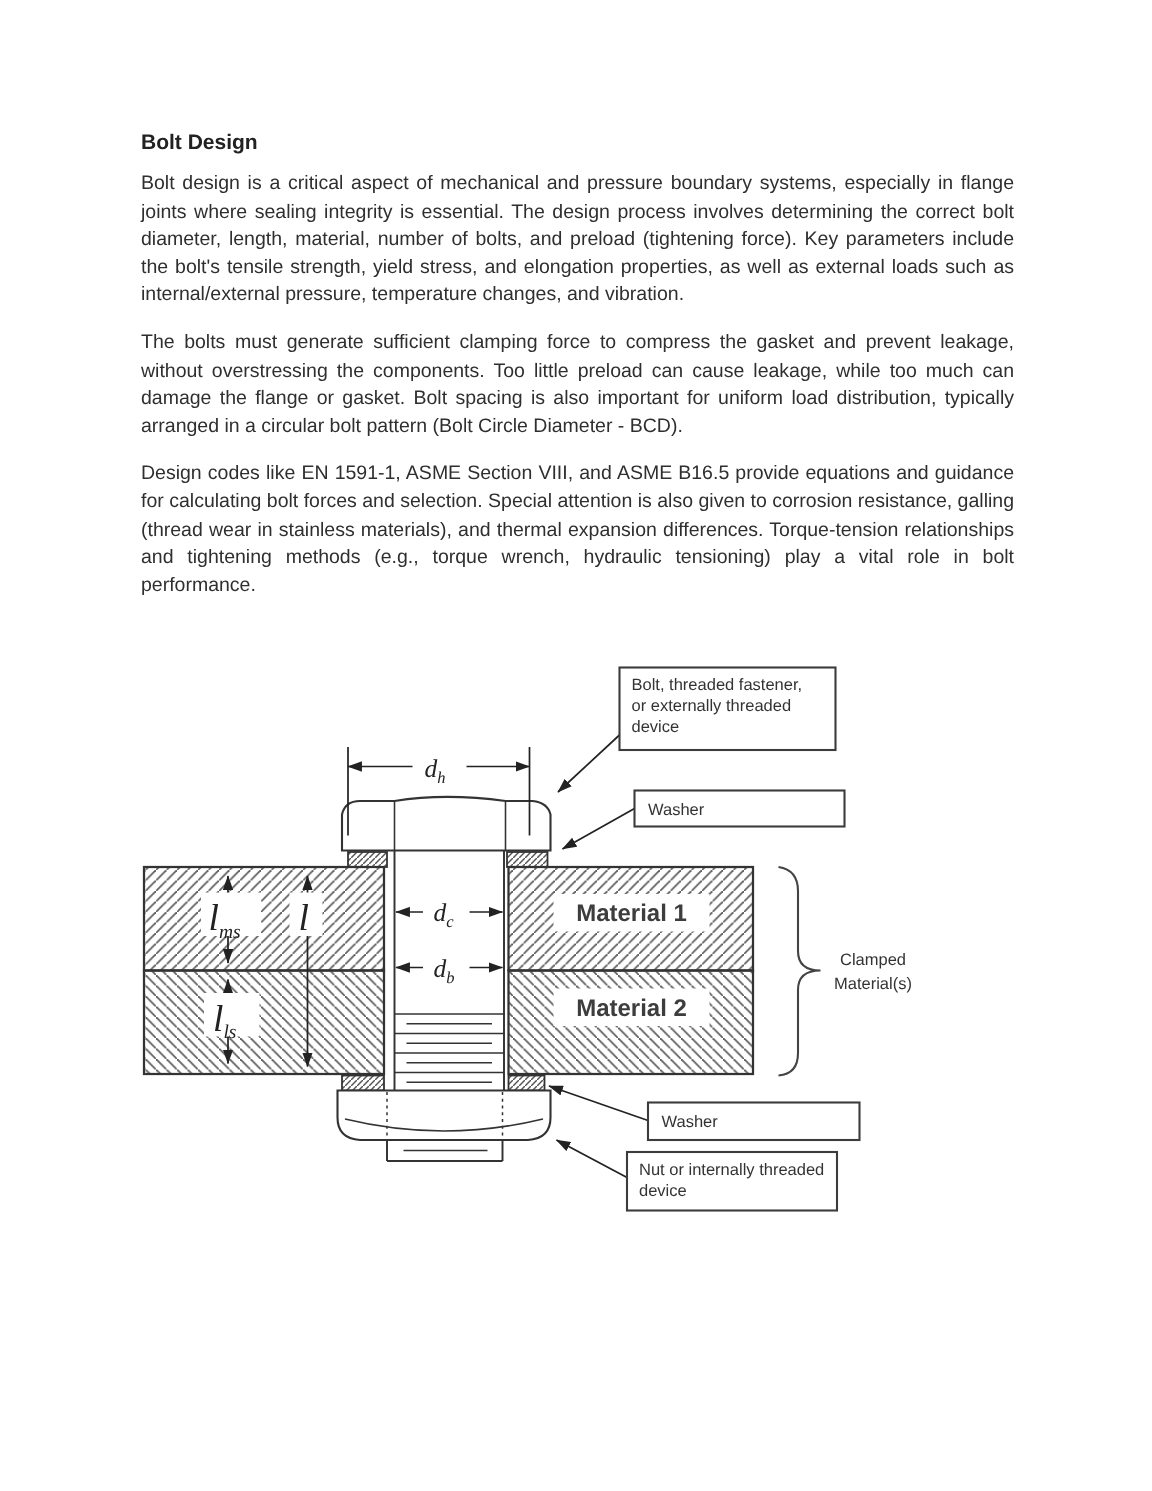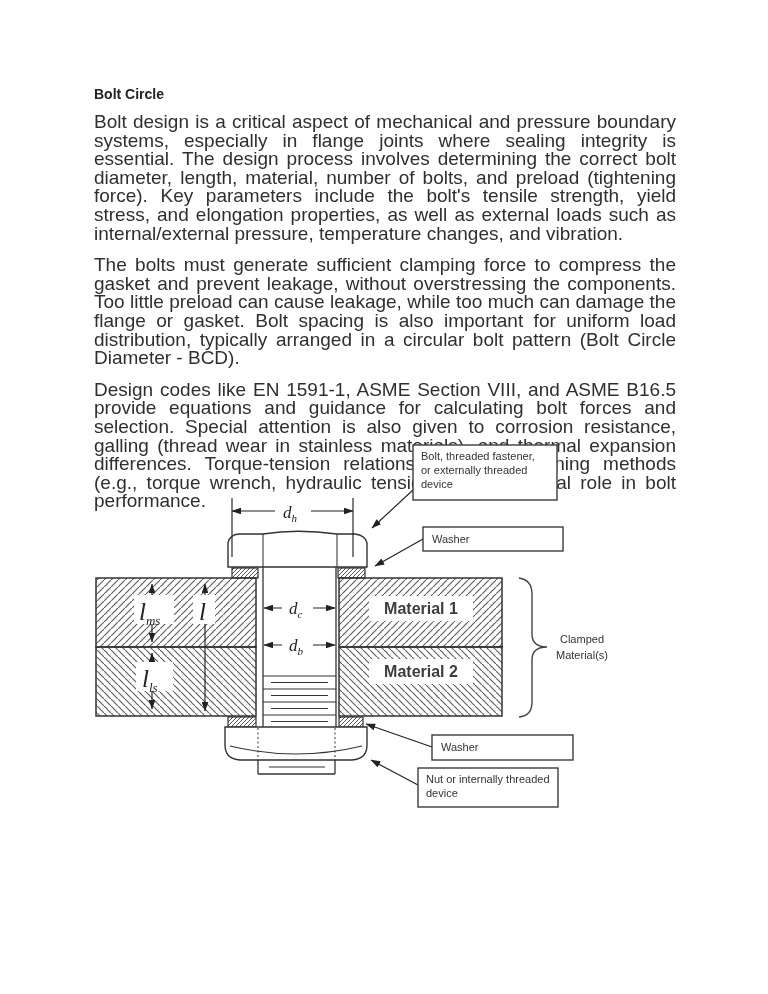--- a/index.html
+++ b/index.html
@@ -1,20 +1,20 @@
 <!DOCTYPE html>
 <html><head>
 <meta charset="utf-8">
 <style>
   html,body{margin:0;padding:0;background:#fff;}
   .page{position:relative;width:768px;height:994px;background:#ffffff;overflow:hidden;
         font-family:"Liberation Sans",sans-serif;}
   .content{position:absolute;left:94px;top:86px;width:582px;color:#2f2f2f;}
   .doc-title{font-size:14px;font-weight:bold;margin:0 0 11px 0;color:#222;}
-  .para{font-size:19px;line-height:18.6px;text-align:justify;margin:0 0 13px 0;}
+  .para{font-size:13px;line-height:18.6px;text-align:justify;margin:0 0 13px 0;}
   .para b{font-weight:normal;}
   .diagram-wrap{position:absolute;left:90px;top:440px;width:540px;height:378px;}
   svg .ln{stroke:#333;stroke-width:1.3;fill:none;}
   svg .thin{stroke:#333;stroke-width:1.05;fill:none;}
   svg .blk{stroke:#333;stroke-width:1.5;}
   svg .washer{fill:url(#hW);stroke:#333;stroke-width:1.2;}
   svg .dimline{stroke:#222;stroke-width:1.15;fill:none;}
   svg .cbox{fill:#ffffff;stroke:#3c3c3c;stroke-width:1.4;}
   svg .arrow{stroke:#222;stroke-width:1.15;fill:none;}
   svg .call{font-family:"Liberation Sans",sans-serif;font-size:11px;fill:#333;}
@@ -22,21 +22,21 @@
   svg .dim{font-family:"Liberation Serif",serif;font-style:italic;font-size:17px;fill:#222;}
   svg .dimL{font-family:"Liberation Serif",serif;font-style:italic;font-size:25px;fill:#222;}
   svg .sub{font-size:11px;}
   svg .subL{font-size:13px;}
 </style>
 </head>
 <body>
 
 <div class="page">
   <div class="content">
-    <h1 class="doc-title">Bolt Circle</h1>
+    <h1 class="doc-title">Bolt Design</h1>
     <p class="para">Bolt design is a critical aspect of mechanical and pressure boundary systems, especially in flange joints where sealing integrity is essential. The design process involves determining the correct bolt diameter, length, material, number of bolts, and preload (tightening force). Key parameters include the bolt's tensile strength, yield stress, and elongation properties, as well as external loads such as internal/external pressure, temperature changes, and vibration.</p>
     <p class="para">The bolts must generate sufficient clamping force to compress the gasket and prevent leakage, without overstressing the components. Too little preload can cause leakage, while too much can damage the flange or gasket. Bolt spacing is also important for uniform load distribution, typically arranged in a circular bolt pattern (Bolt Circle Diameter - BCD).</p>
     <p class="para"><span>Design codes like </span><b>EN 1591-1</b><span>, </span><b>ASME Section VIII</b><span>, and </span><b>ASME B16.5</b><span> provide equations and guidance for calculating bolt forces and selection. Special attention is also given to corrosion resistance, galling (thread wear in stainless materials), and thermal expansion differences. Torque-tension relationships and tightening methods (e.g., torque wrench, hydraulic tensioning) play a vital role in bolt performance.</span></p>
   </div>
 
   <div class="diagram-wrap">
   <svg width="540" height="378" viewBox="0 0 540 378">
     <defs>
       <pattern id="hA" width="7" height="7" patternUnits="userSpaceOnUse">
         <path d="M-1,8 L8,-1" stroke="#5f5f5f" stroke-width="1.2"></path>

